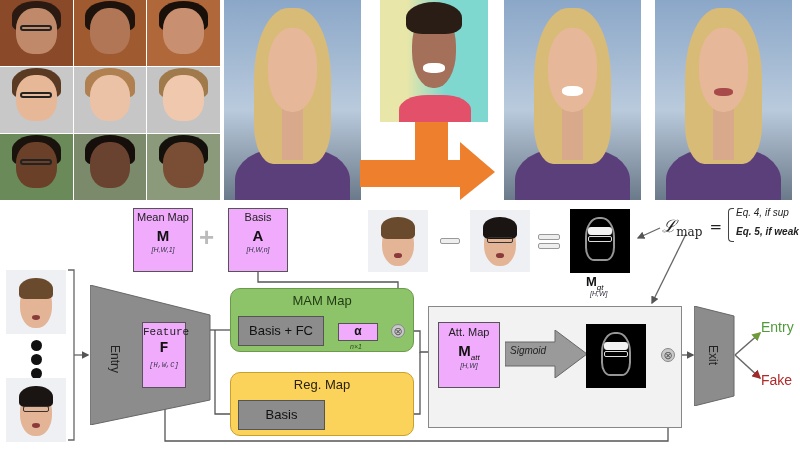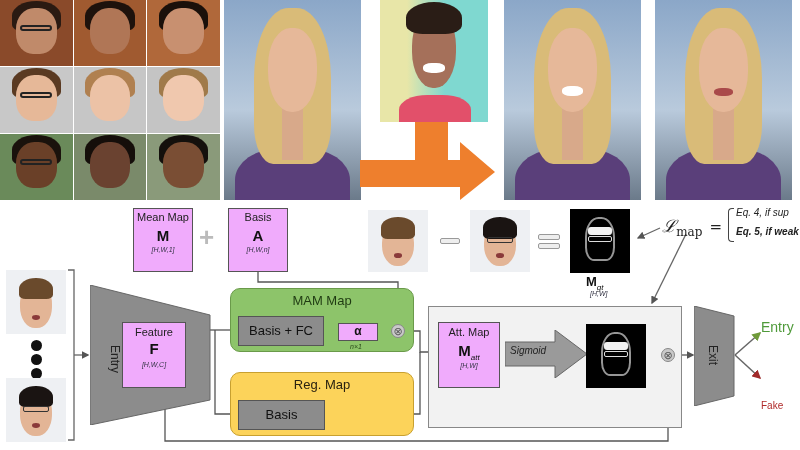--- a/index.html
+++ b/index.html
@@ -212,21 +212,21 @@
   <div class="fh"></div>
     <div class="hr" style="background:#1a1412;"></div>
     <div class="gl"></div>
     <div class="mouth"></div>
 </div>
 
 <svg class="trap" style="left:90px;top:285px;" width="125" height="140">
   <polygon points="0,0 120,30 120,115 0,140" fill="#8c8c8c" stroke="#666" stroke-width="1"></polygon>
 </svg>
 <div class="abs" style="left:100px;top:345px;font-size:12px;color:#222;transform:rotate(90deg);transform-origin:left top;left:122px;">Entry</div>
-<div class="diag-box" style="left:122px;top:322px;width:64px;height:66px;">
+<div class="diag-box" style="left:142px;top:322px;width:44px;height:66px;font-family:Liberation Mono, monospace;">
   <div class="lbl" style="margin-top:3px;">Feature</div>
   <div class="big" style="margin-top:2px;">F</div>
   <div class="dim" style="margin-top:4px;">[H,W,C]</div>
 </div>
 
 <div class="abs" style="left:230px;top:288px;width:184px;height:64px;background:#8dc46a;border:1.5px solid #6a9a4a;border-radius:10px;">
   <div style="text-align:center;font-size:13px;color:#1f3a12;margin-top:4px;">MAM Map</div>
 </div>
 <div class="abs" style="left:238px;top:316px;width:86px;height:30px;background:#8c8c8c;border:1.5px solid #555;font-size:13px;color:#111;text-align:center;line-height:28px;">Basis + FC</div>
 <div class="diag-box" style="left:338px;top:323px;width:40px;height:18px;">
@@ -257,13 +257,13 @@
     <div class="band"></div>
     <div class="gl"></div>
 </div>
 <div class="otimes" style="left:661px;top:348px;">⊗</div>
 
 <svg class="trap" style="left:694px;top:306px;" width="42" height="100">
   <polygon points="0,0 40,10 40,90 0,100" fill="#8c8c8c" stroke="#666" stroke-width="1"></polygon>
 </svg>
 <div class="abs" style="left:720px;top:345px;font-size:12px;color:#222;transform:rotate(90deg);transform-origin:left top;">Exit</div>
 <div class="abs" style="left:761px;top:319px;font-size:14px;color:#4f9a3a;">Entry</div>
-<div class="abs" style="left:761px;top:372px;font-size:10px;color:#b02a2a;margin-top:28px;">Fake</div>
+<div class="abs" style="left:761px;top:372px;font-size:14px;color:#b02a2a;">Fake</div>
 
 </body></html>

